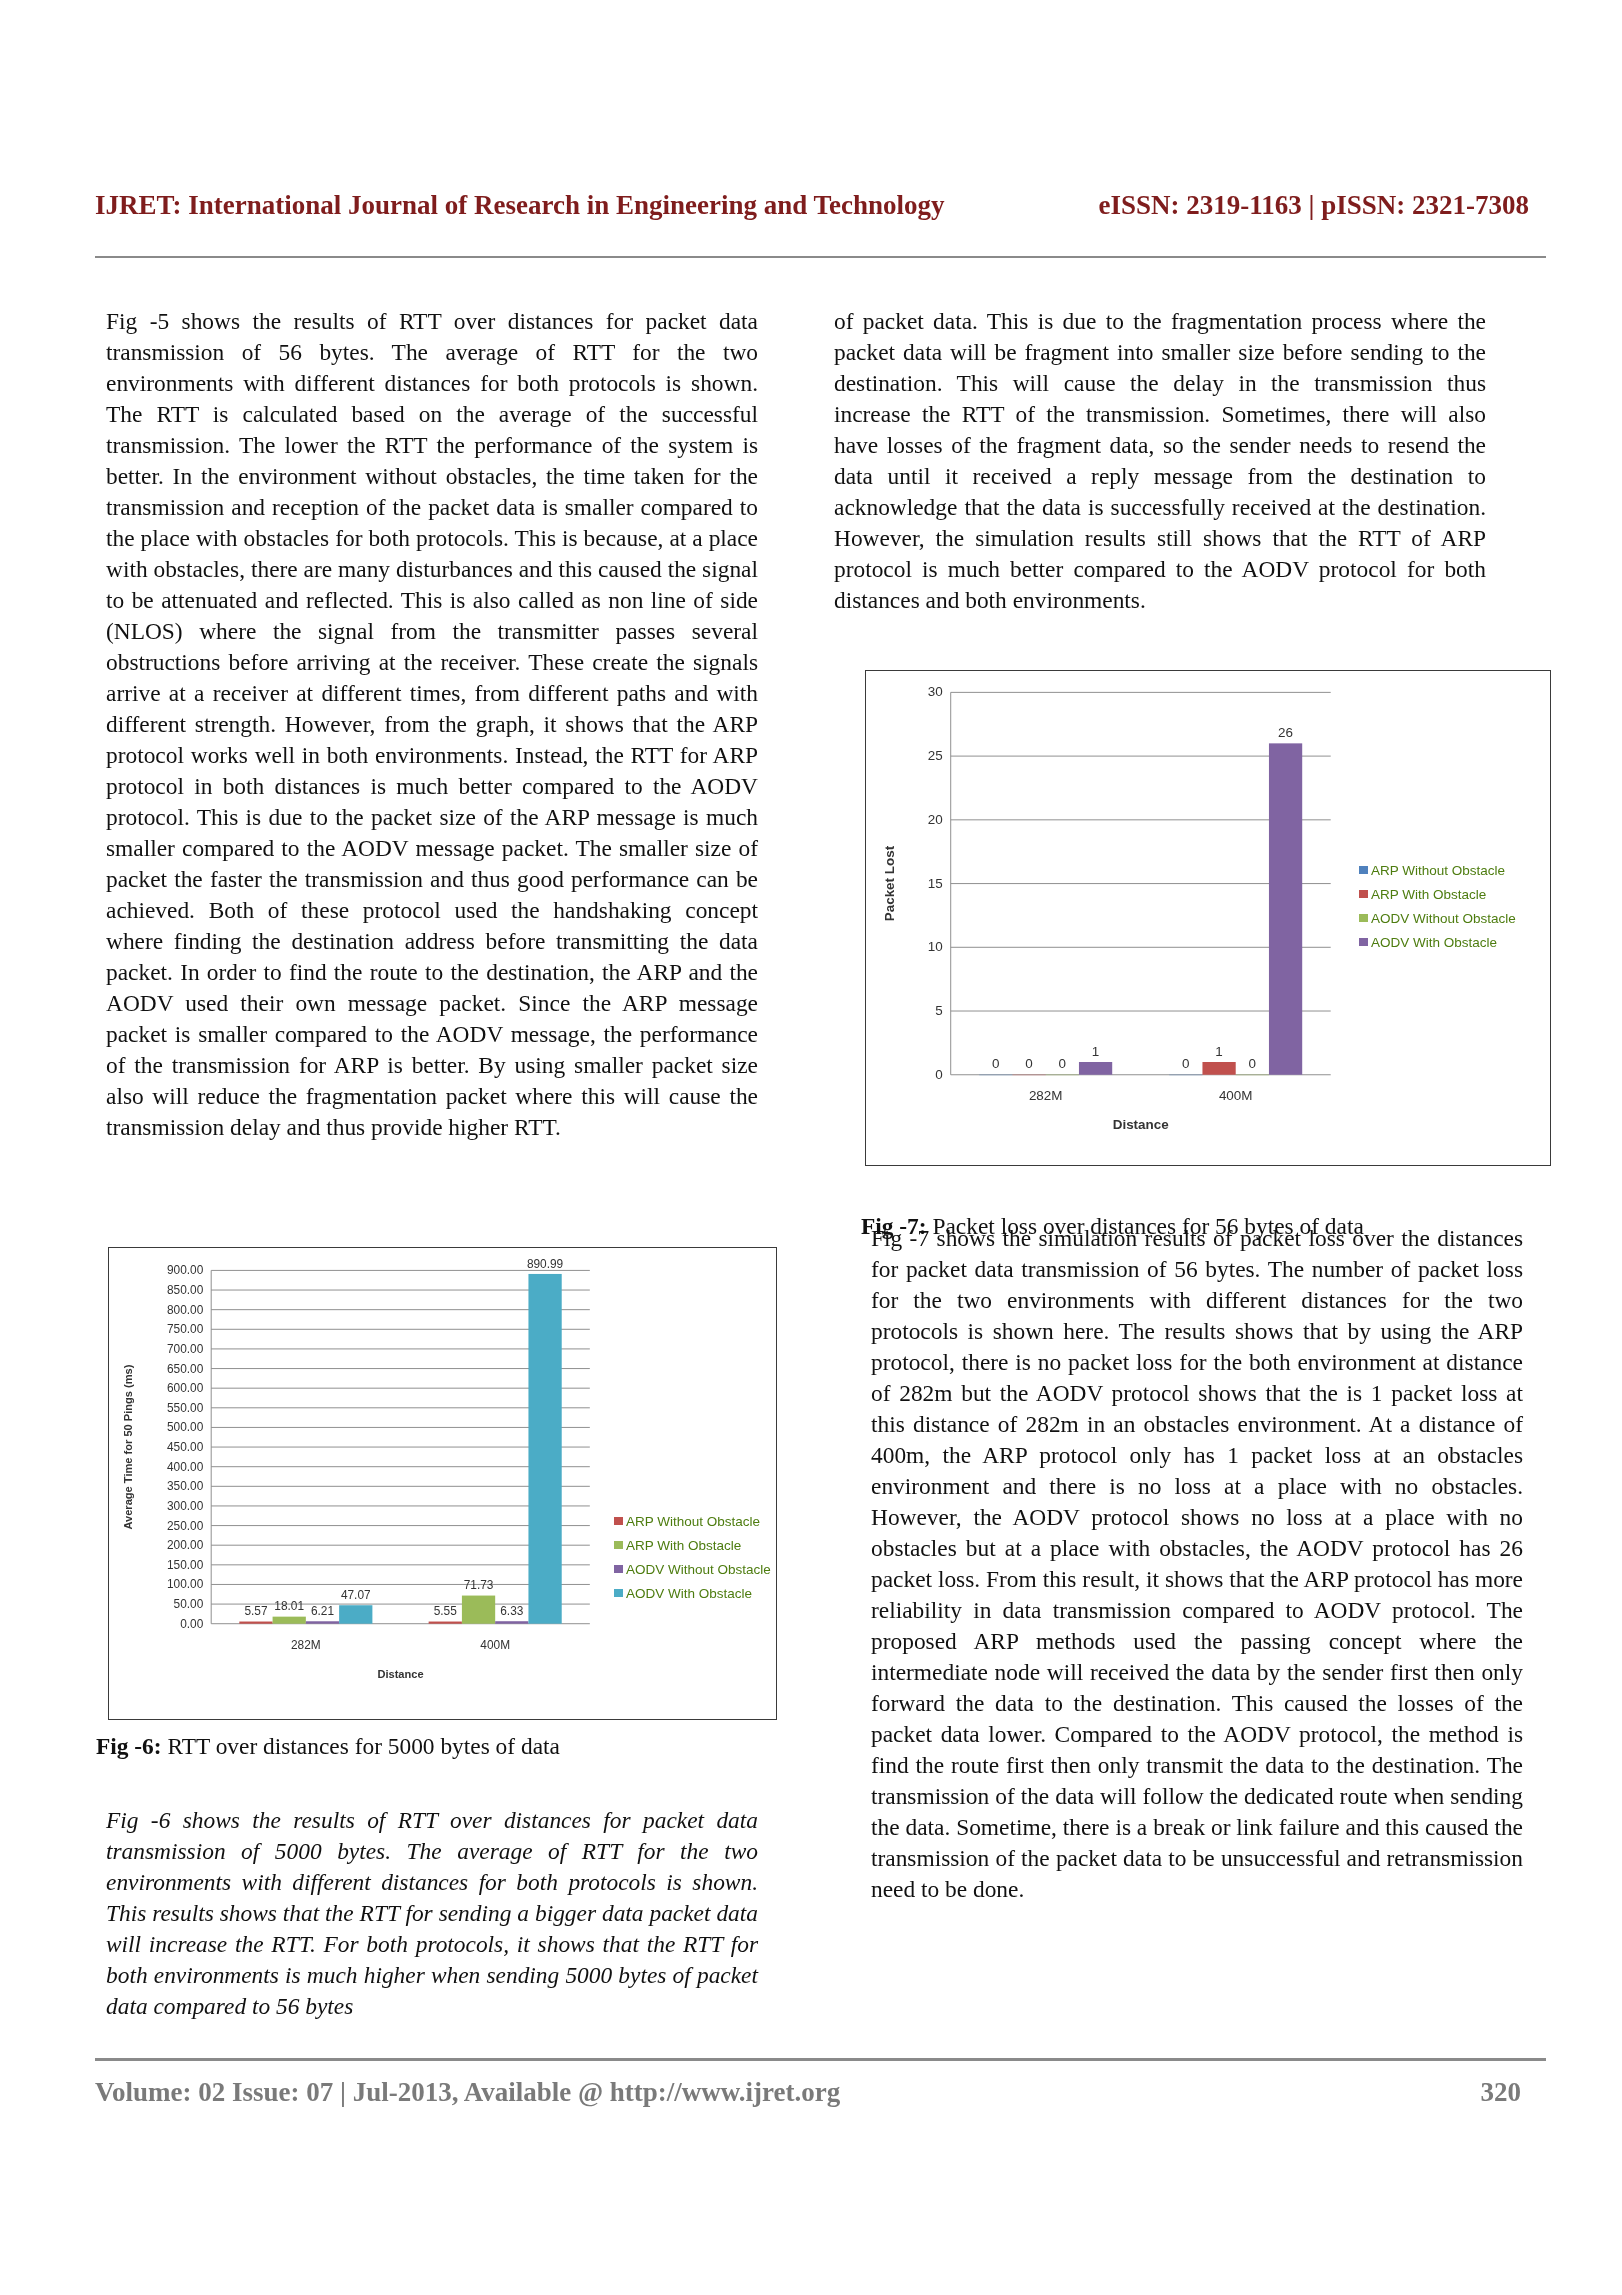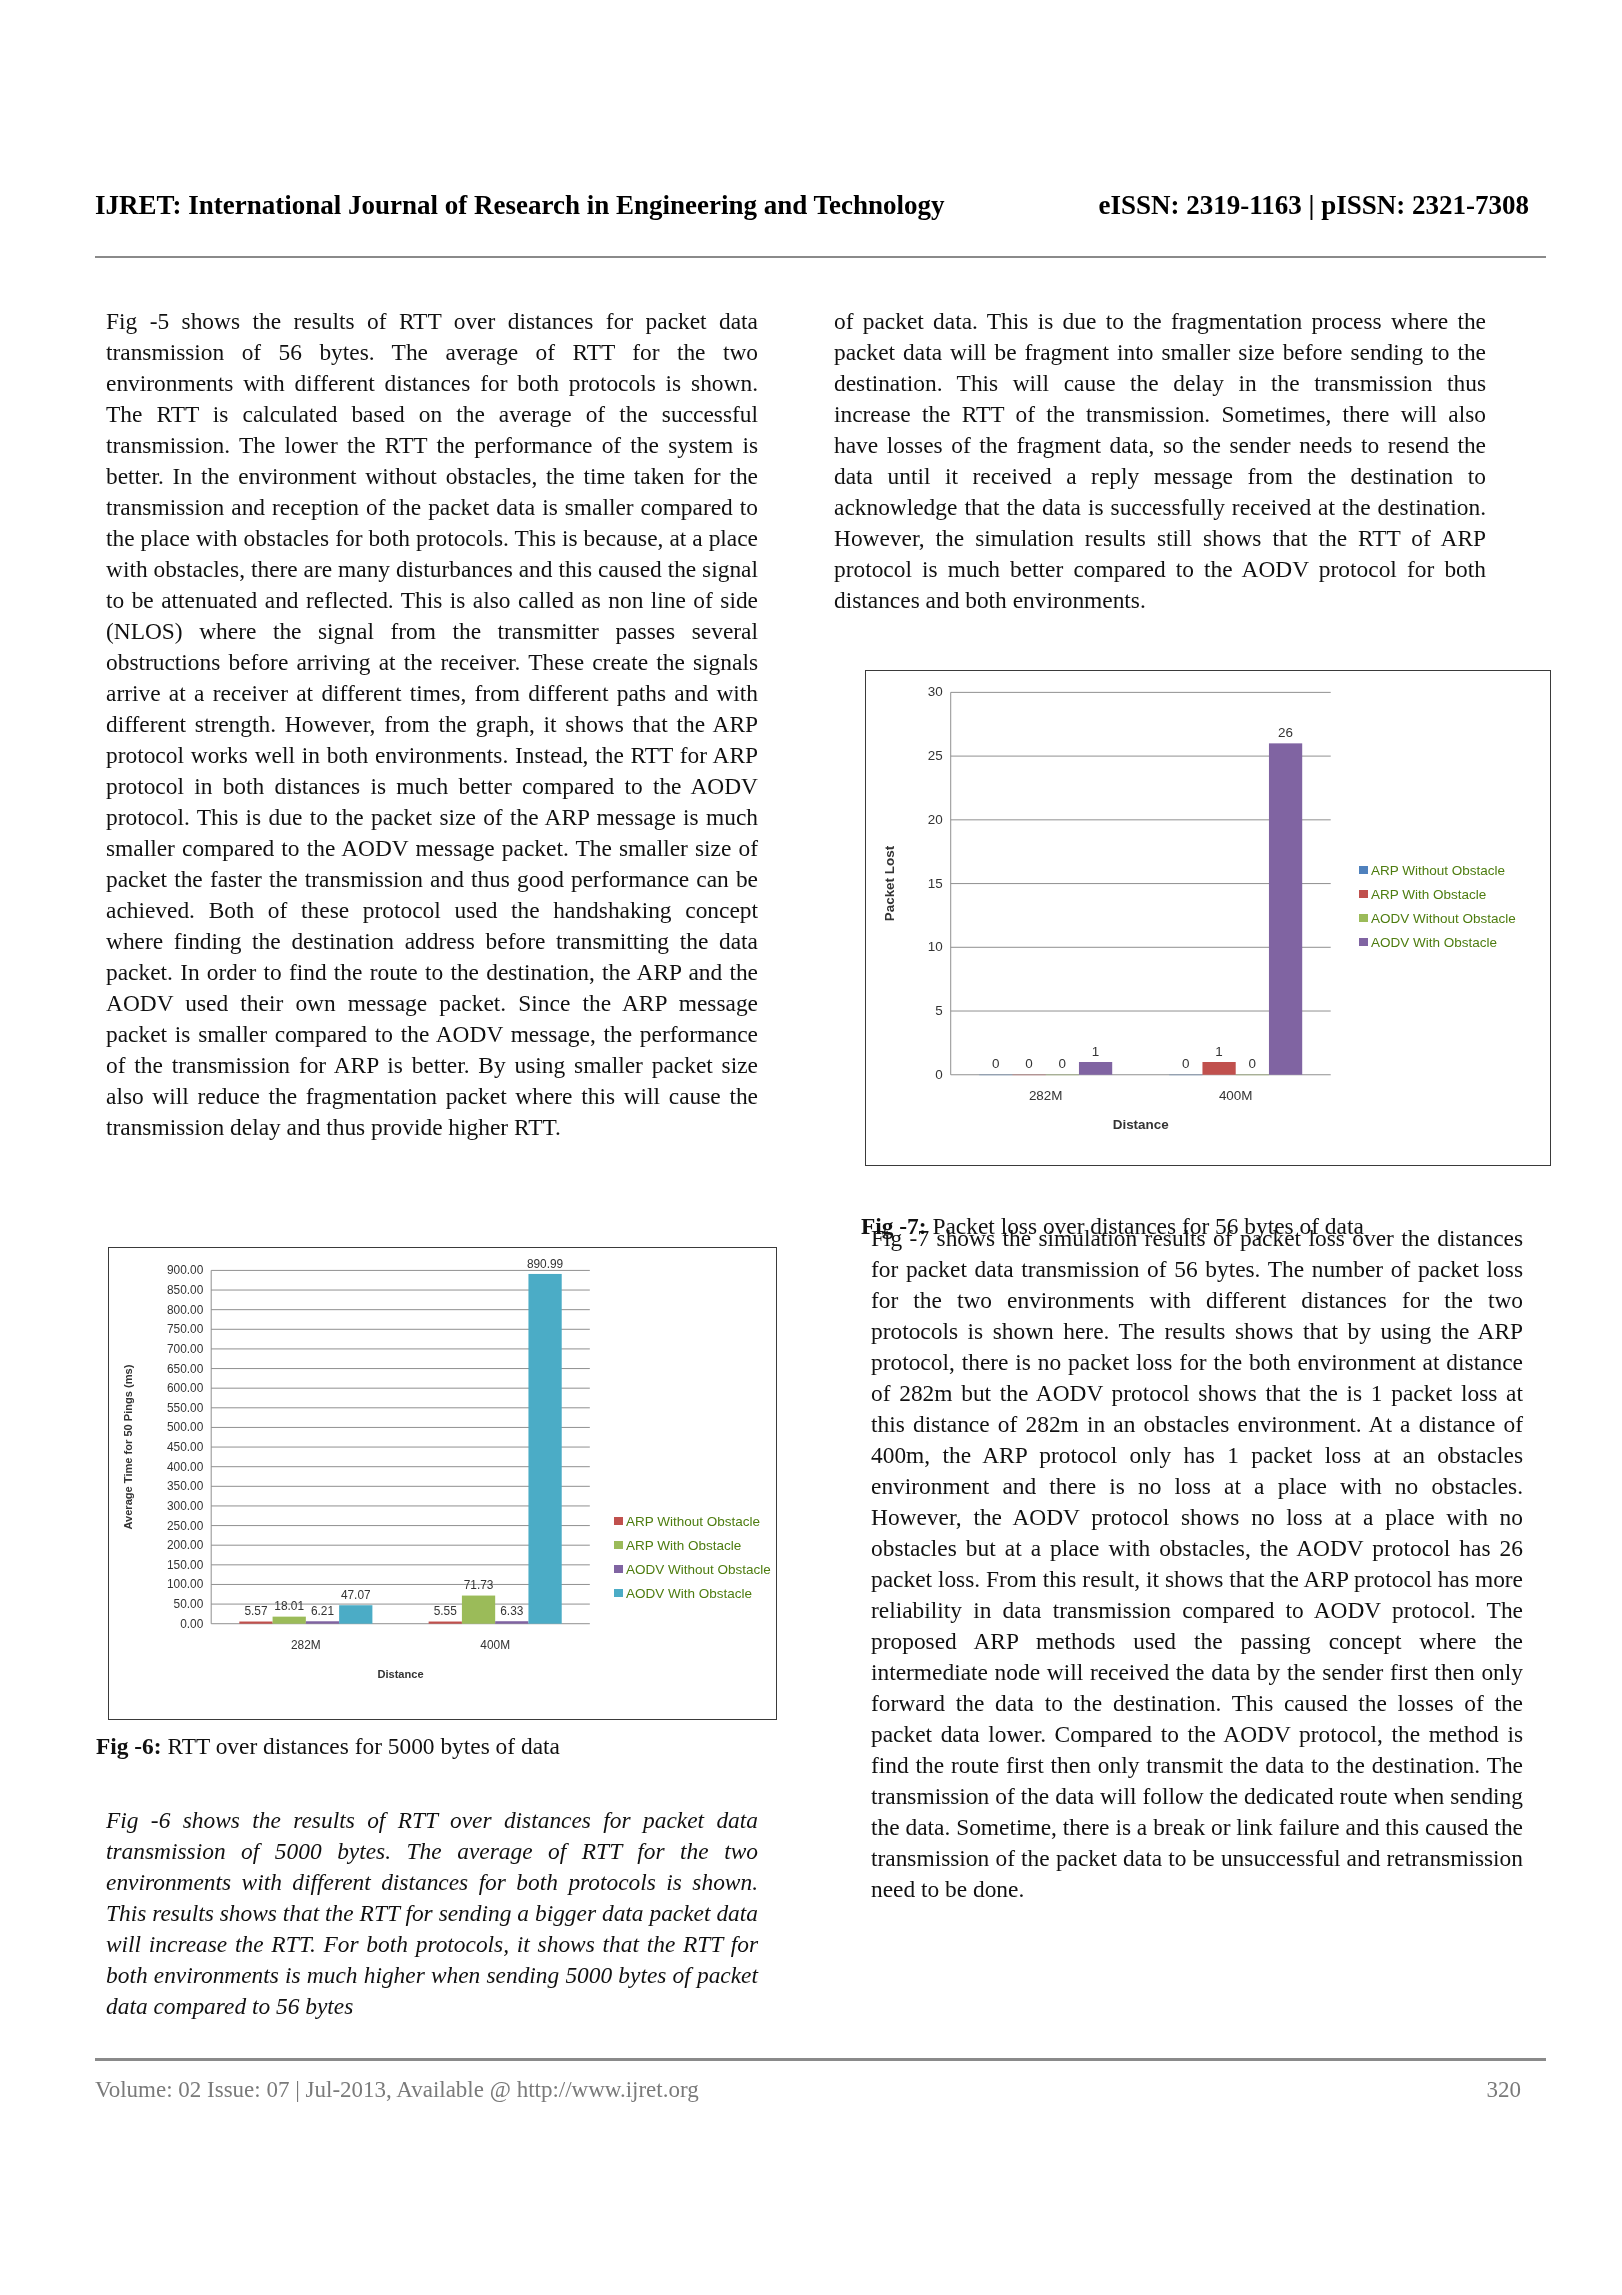--- a/index.html
+++ b/index.html
@@ -1,28 +1,28 @@
 <!DOCTYPE html>
 <html style="font-size:12.7px"><head>
 <meta charset="utf-8">
 <style>
   html, body { margin: 0; padding: 0; background: #ffffff; }
   body { width: 1622px; height: 2295px; position: relative; overflow: hidden;
          font-family: "Liberation Serif", "DejaVu Serif", serif; color: #111; }
   .header { position: absolute; left: 95px; top: 190px; width: 1434px; height: 35px;
-            font-weight: bold; font-size: 27px; color: #000000; white-space: nowrap; }
+            font-weight: bold; font-size: 27px; color: #7f1d1d; white-space: nowrap; }
   .header .left { position: absolute; left: 0; top: 0; }
   .header .right { position: absolute; right: 0; top: 0; }
   .rule { position: absolute; left: 95px; width: 1451px; height: 2.4px; background: #8a8a8a; }
   .col { position: absolute; width: 672px; font-size: 23.4px; line-height: 31px; text-align: justify; }
   .col p { margin: 10px; }
   .caption { position: absolute; font-size: 23.4px; text-align: left; white-space: nowrap; }
   .caption b { font-weight: bold; }
-  .footer { position: absolute; left: 95px; top: 2077px; width: 1426px; font-weight: normal;
-            font-size: 23px; color: #7a7a7a; white-space: nowrap; }
+  .footer { position: absolute; left: 95px; top: 2077px; width: 1426px; font-weight: bold;
+            font-size: 27px; color: #7a7a7a; white-space: nowrap; }
   .footer .page { position: absolute; right: 0; top: 0; }
 
   .chart { position: absolute; border: 1.6px solid #3a3a3a; background: #fff;
            font-family: "Liberation Sans", "DejaVu Sans", sans-serif; }
   .chart svg { position: absolute; left: 0; top: 0; }
   .legend { position: absolute; font-size: 13.5px; color: #4d7c0f; }
   .legend .item { display: flex; align-items: center; height: 24px; white-space: nowrap; }
   .legend .sw { width: 8.7px; height: 8.7px; margin-right: 3.2px; display: inline-block; }
 </style>
 </head>

